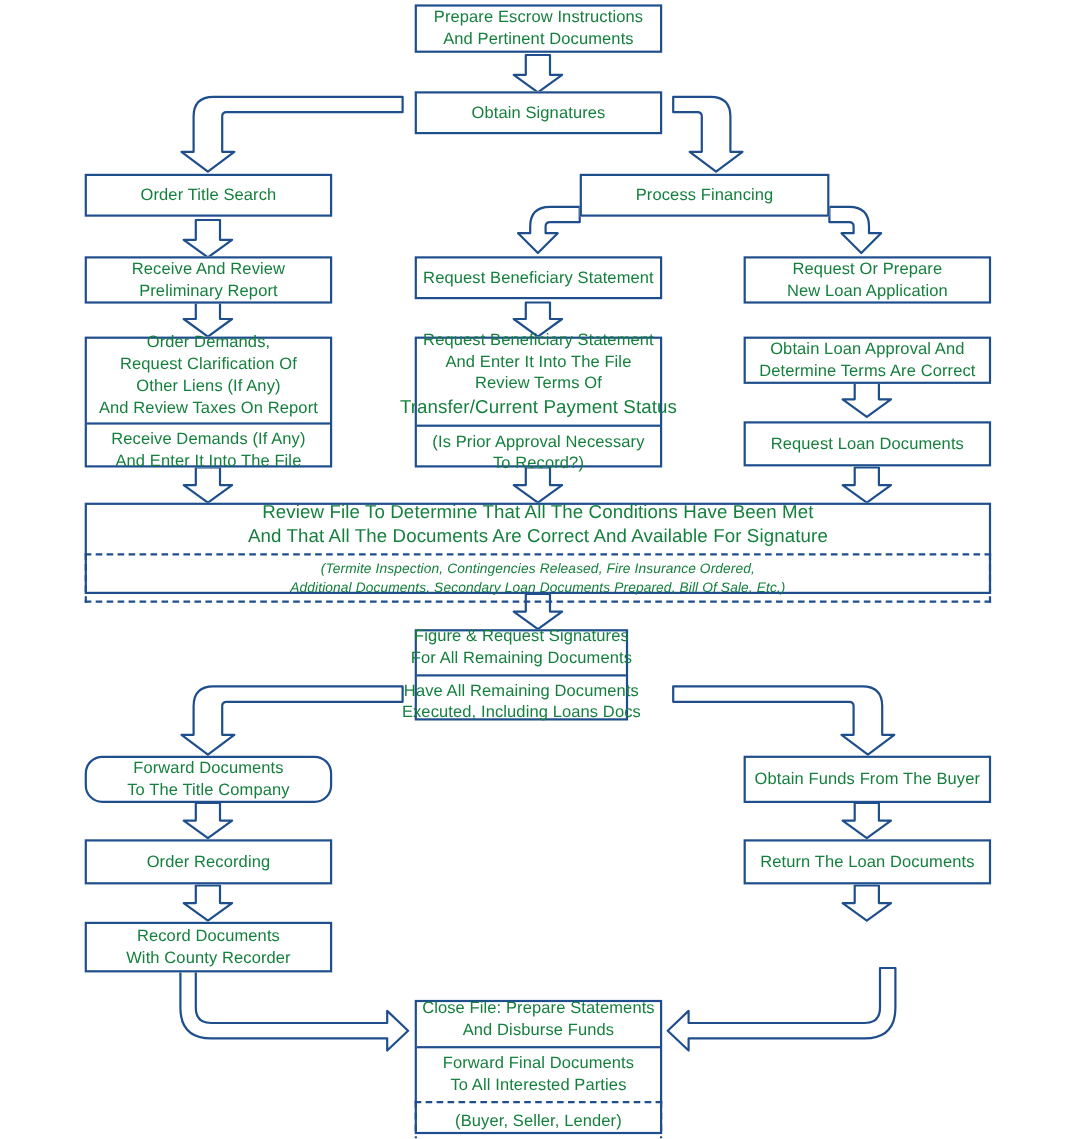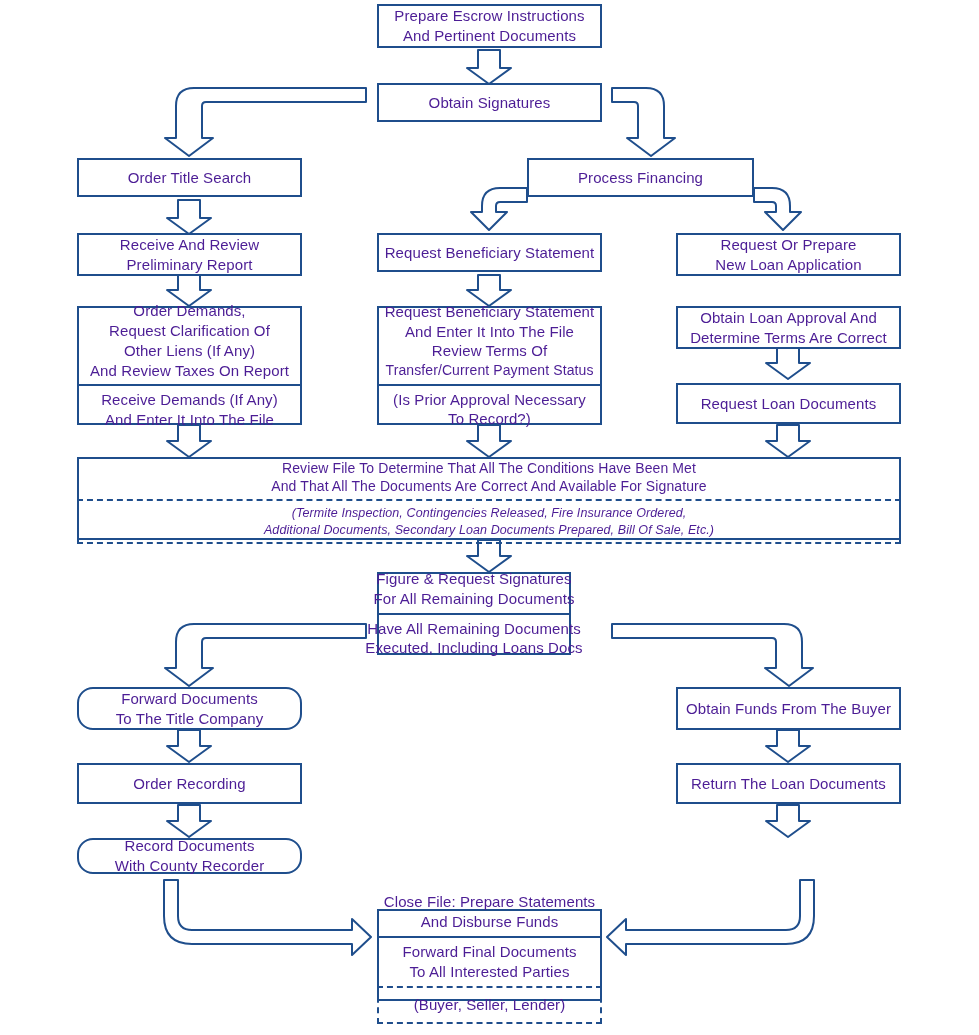--- a/index.html
+++ b/index.html
@@ -11,21 +11,21 @@
     position:relative;
     width:979px;
     height:1035px;
     background:#ffffff;
     overflow:hidden;
   }
   .node{
     position:absolute;
     box-sizing:border-box;
     border:2px solid #1F4E8C;
-    color:#4c1d95;
+    color:#15803d;
     background:#ffffff;
     display:flex;
     flex-direction:column;
     justify-content:center;
     align-items:center;
     text-align:center;
     font-size:15px;
     line-height:1.32;
     letter-spacing:0.1px;
   }
@@ -52,21 +52,21 @@
   }
   .node .seg.dashed-seg.italic{
     font-style:italic;
     font-size:12.5px;
   }
   .line{display:block;white-space:nowrap;}
   .arrow{
     position:absolute;
     pointer-events:none;
   }
-  .wide{font-size:14px;}
+  .wide{font-size:17px;}
 </style>
 </head>
 <body>
 
 <div id="canvas">
 
   <svg class="arrow" width="979" height="1035" style="left:0;top:0;">
     <defs>
       <style>
         .conn{fill:#ffffff;stroke:#1F4E8C;stroke-width:2;stroke-linejoin:round;}
@@ -240,29 +240,29 @@
       <span class="line">Order Recording</span>
     </div>
   </div>
 
   <div class="node" style="left:676px; top:763px; width:225px; height:41px;">
     <div class="seg">
       <span class="line">Return The Loan Documents</span>
     </div>
   </div>
 
-  <div class="node" style="left:77px; top:838px; width:225px; height:36px;border-radius:16px;">
+  <div class="node" style="left:77px; top:838px; width:225px; height:46px;">
     <div class="seg">
       <span class="line">Record Documents</span>
       <span class="line">With County Recorder</span>
     </div>
   </div>
 
 
-  <div class="node" style="left:377px; top:909px; width:225px; height:92px;text-align:right;">
+  <div class="node" style="left:377px; top:909px; width:225px; height:122px;text-align:right;">
     <div class="seg" style="flex:0 0 42px;">
       <span class="line">Close File: Prepare Statements</span>
       <span class="line">And Disburse Funds</span>
     </div>
     <div class="seg" style="flex:0 0 42px;">
       <span class="line">Forward Final Documents</span>
       <span class="line">To All Interested Parties</span>
     </div>
     <div class="seg dashed-seg" style="flex:0 0 38px;">
       <span class="line">(Buyer, Seller, Lender)</span>

